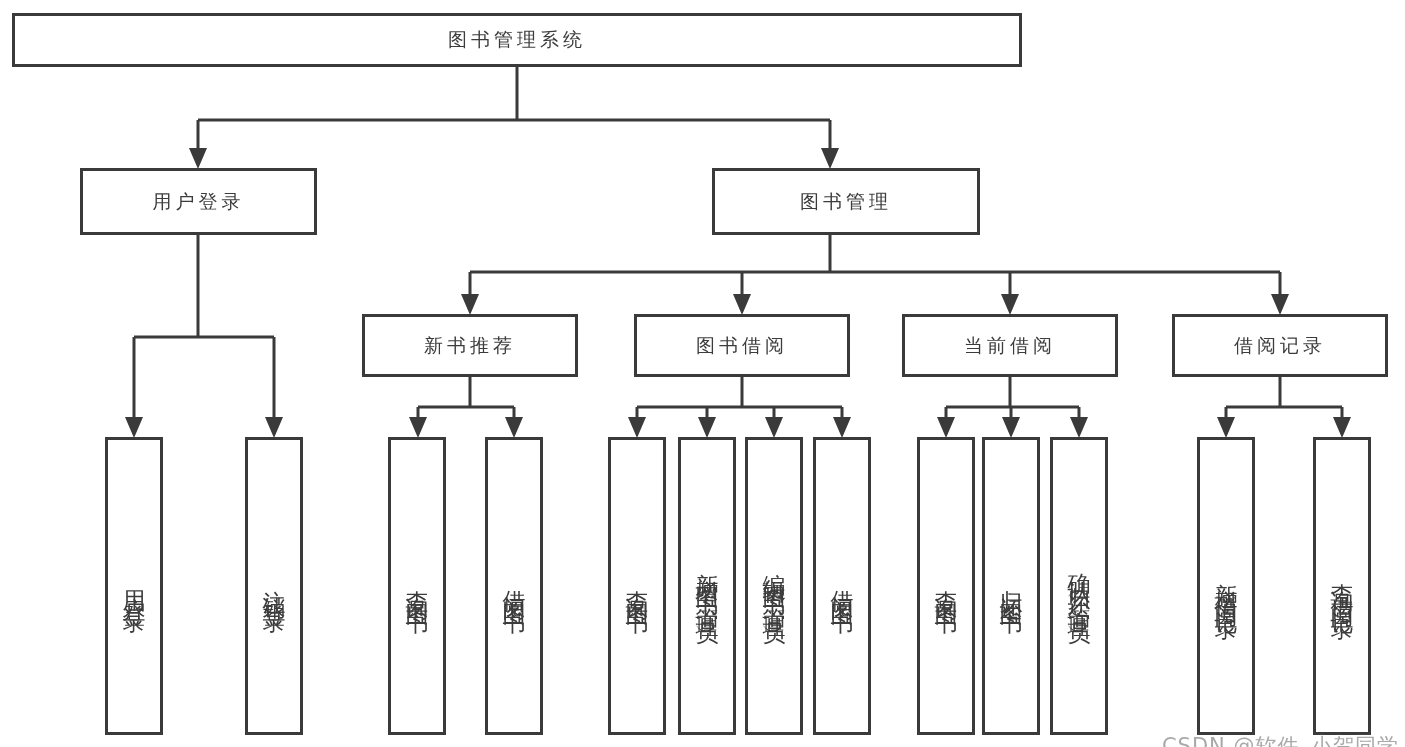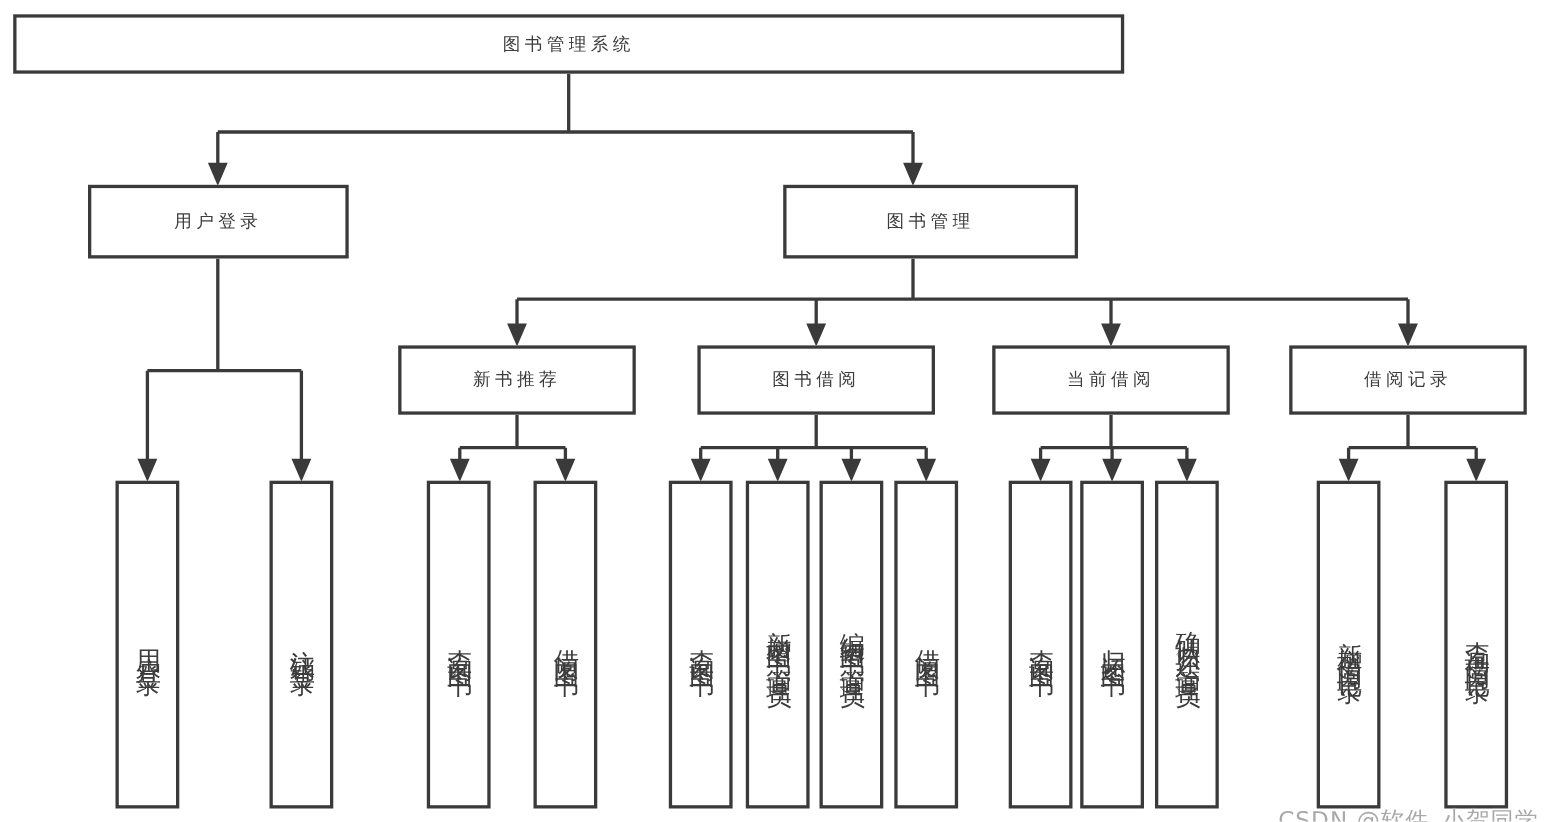--- a/index.html
+++ b/index.html
@@ -6,21 +6,21 @@
   .stage{
     position:relative;width:1405px;height:747px;background:#fff;overflow:hidden;
     font-family:"DejaVu Sans","Liberation Sans",sans-serif;color:#3c3c3c;
   }
   .wires{position:absolute;left:0;top:0;width:1405px;height:747px;}
   .wire-line{fill:none;stroke:#3a3a3a;stroke-width:3;}
   .wire-arrow{fill:#3a3a3a;stroke:none;}
   .node{
     position:absolute;box-sizing:border-box;background:#fff;border:3px solid #3a3a3a;
     display:flex;align-items:center;justify-content:center;
-    font-size:16px;letter-spacing:4px;white-space:nowrap;
+    font-size:19px;letter-spacing:4px;white-space:nowrap;
   }
   .n-root{left:12px;top:13px;width:1010px;height:54px;}
   .n-l2-0{left:80px;top:168px;width:237px;height:67px;}
   .n-l2-1{left:712px;top:168px;width:268px;height:67px;}
   .n-l3{top:314px;width:216px;height:63px;}
   .n-l3-0{left:362px;} .n-l3-1{left:634px;} .n-l3-2{left:902px;} .n-l3-3{left:1172px;}
   .leaf{
     position:absolute;top:437px;width:58px;height:298px;box-sizing:border-box;
     background:#fff;border:3px solid #3a3a3a;
     display:flex;align-items:center;justify-content:center;

